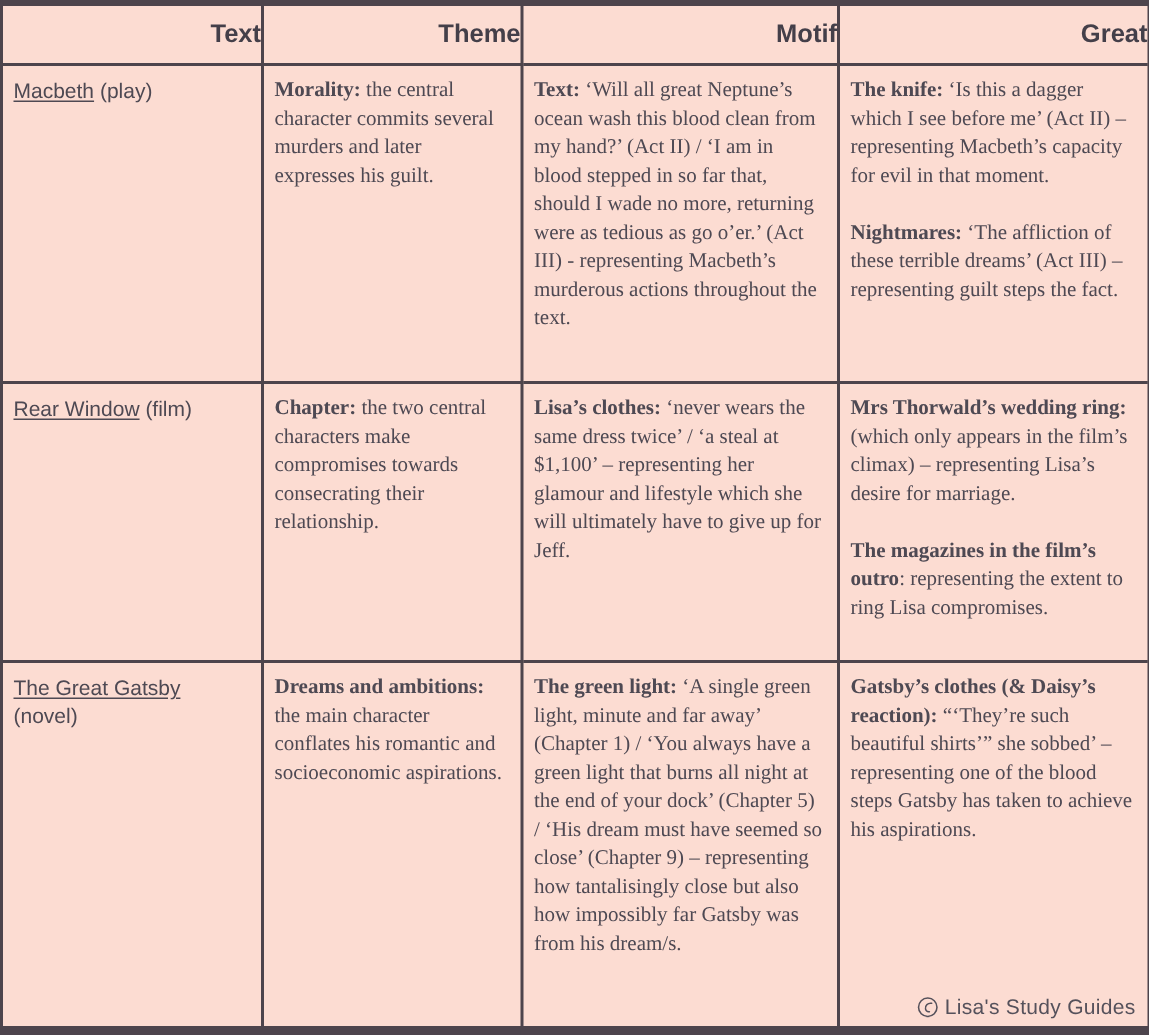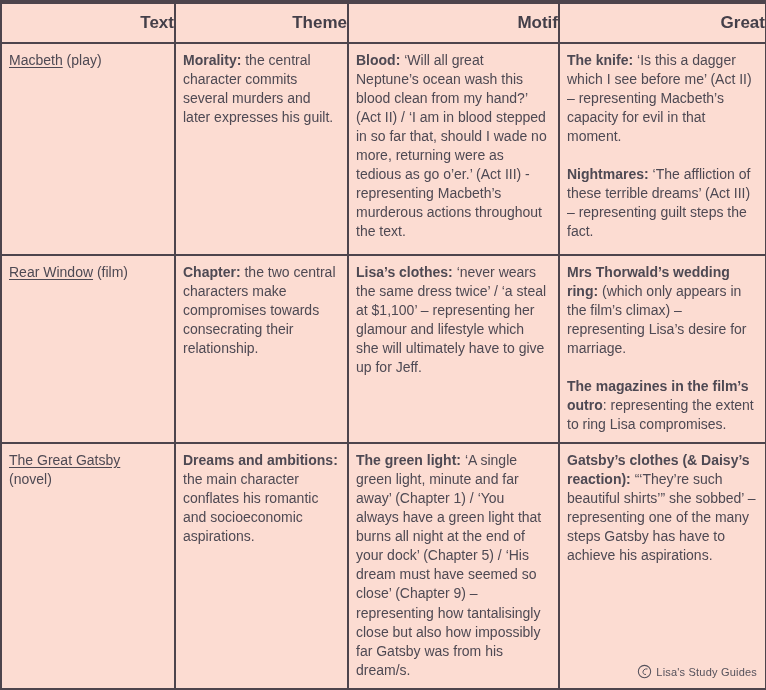--- a/index.html
+++ b/index.html
@@ -36,36 +36,36 @@
     height: 38px;
     vertical-align: middle;
     text-align: right;
     font-size: 17px;
     font-weight: 700;
     color: #443f49;
     padding: 0;
   }
   tr.row-1 { height: 212px; }
   tr.row-2 { height: 186px; }
-  td p { margin: 0 0 19px 0; }
+  td p { margin: 0 0 19px 0; font-family: Liberation Serif, serif; }
   td p:last-child { margin-bottom: 0; }
   b { font-weight: 700; }
   .title-link {
     text-decoration: underline;
     text-underline-offset: 2px;
     cursor: pointer;
   }
   .brand-logo {
     position: absolute;
     right: 9px;
     bottom: 11px;
     display: flex;
     align-items: center;
     gap: 4px;
-    font-size: 11px;
+    font-size: 14px;
     letter-spacing: 0.2px;
     color: #55515b;
   }
   .brand-logo svg { display: block; }
 </style>
 </head>
 <body>
 
 <table class="study-table">
   <colgroup>
@@ -84,21 +84,21 @@
   </thead>
   <tbody>
     <tr class="row-1">
       <td>
         <span class="title-link">Macbeth</span><span> (play)</span>
       </td>
       <td>
         <p><b>Morality:</b><span> the central character commits several murders and later expresses his guilt.</span></p>
       </td>
       <td>
-        <p><b>Blood:</b><span> ‘Will all great Neptune’s ocean wash this blood clean from my hand?’ (Act II) / ‘I am in blood stepped in so far that, should I wade no more, returning were as tedious as go o’er.’ (Act III) - representing Macbeth’s murderous actions throughout the text.</span></p>
+        <p><b>Text:</b><span> ‘Will all great Neptune’s ocean wash this blood clean from my hand?’ (Act II) / ‘I am in blood stepped in so far that, should I wade no more, returning were as tedious as go o’er.’ (Act III) - representing Macbeth’s murderous actions throughout the text.</span></p>
       </td>
       <td>
         <p><b>The knife:</b><span> ‘Is this a dagger which I see before me’ (Act II) – representing Macbeth’s capacity for evil in that moment.</span></p>
         <p><b>Nightmares:</b><span> ‘The affliction of these terrible dreams’ (Act III) – representing guilt steps the fact.</span></p>
       </td>
     </tr>
     <tr class="row-2">
       <td>
         <span class="title-link">Rear Window</span><span> (film)</span>
       </td>
@@ -117,21 +117,21 @@
       <td>
         <span class="title-link">The Great Gatsby</span><span> (novel)</span>
       </td>
       <td>
         <p><b>Dreams and ambitions:</b><span> the main character conflates his romantic and socioeconomic aspirations.</span></p>
       </td>
       <td>
         <p><b>The green light:</b><span> ‘A single green light, minute and far away’ (Chapter 1) / ‘You always have a green light that burns all night at the end of your dock’ (Chapter 5) / ‘His dream must have seemed so close’ (Chapter 9) – representing how tantalisingly close but also how impossibly far Gatsby was from his dream/s.</span></p>
       </td>
       <td>
-        <p><b>Gatsby’s clothes (&amp; Daisy’s reaction):</b><span> “‘They’re such beautiful shirts’” she sobbed’ – representing one of the many steps Gatsby has have to achieve his aspirations.</span></p>
+        <p><b>Gatsby’s clothes (&amp; Daisy’s reaction):</b><span> “‘They’re such beautiful shirts’” she sobbed’ – representing one of the blood steps Gatsby has taken to achieve his aspirations.</span></p>
       </td>
     </tr>
   </tbody>
 </table>
 
 <div class="brand-logo">
   <svg width="15" height="15" viewBox="0 0 20 20" aria-hidden="true">
     <circle cx="10" cy="10" r="8.2" fill="none" stroke="#55515b" stroke-width="1.4"></circle>
     <path d="M13.5 6.5 C10 6 7.5 8.5 8 11.5 C8.3 13.2 9.8 14.2 11.5 14" fill="none" stroke="#55515b" stroke-width="1.3" stroke-linecap="round"></path>
   </svg>

